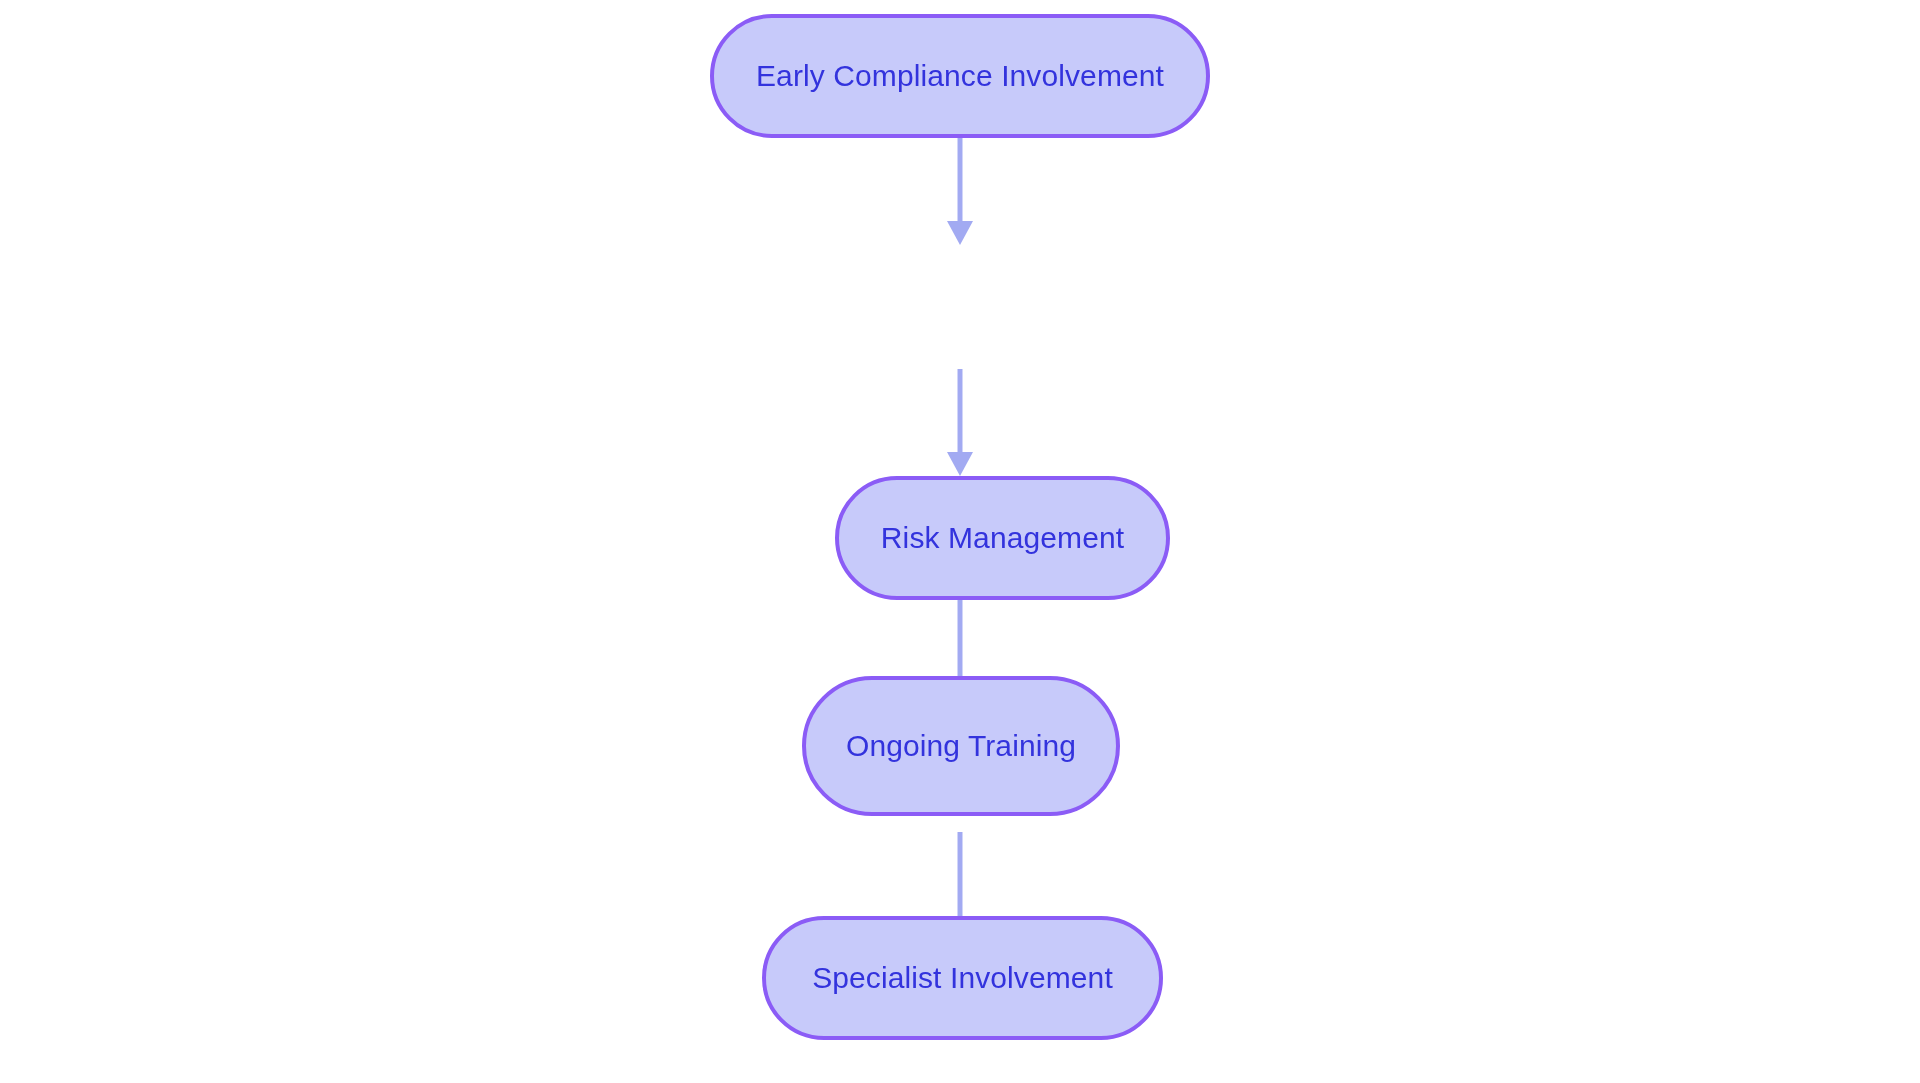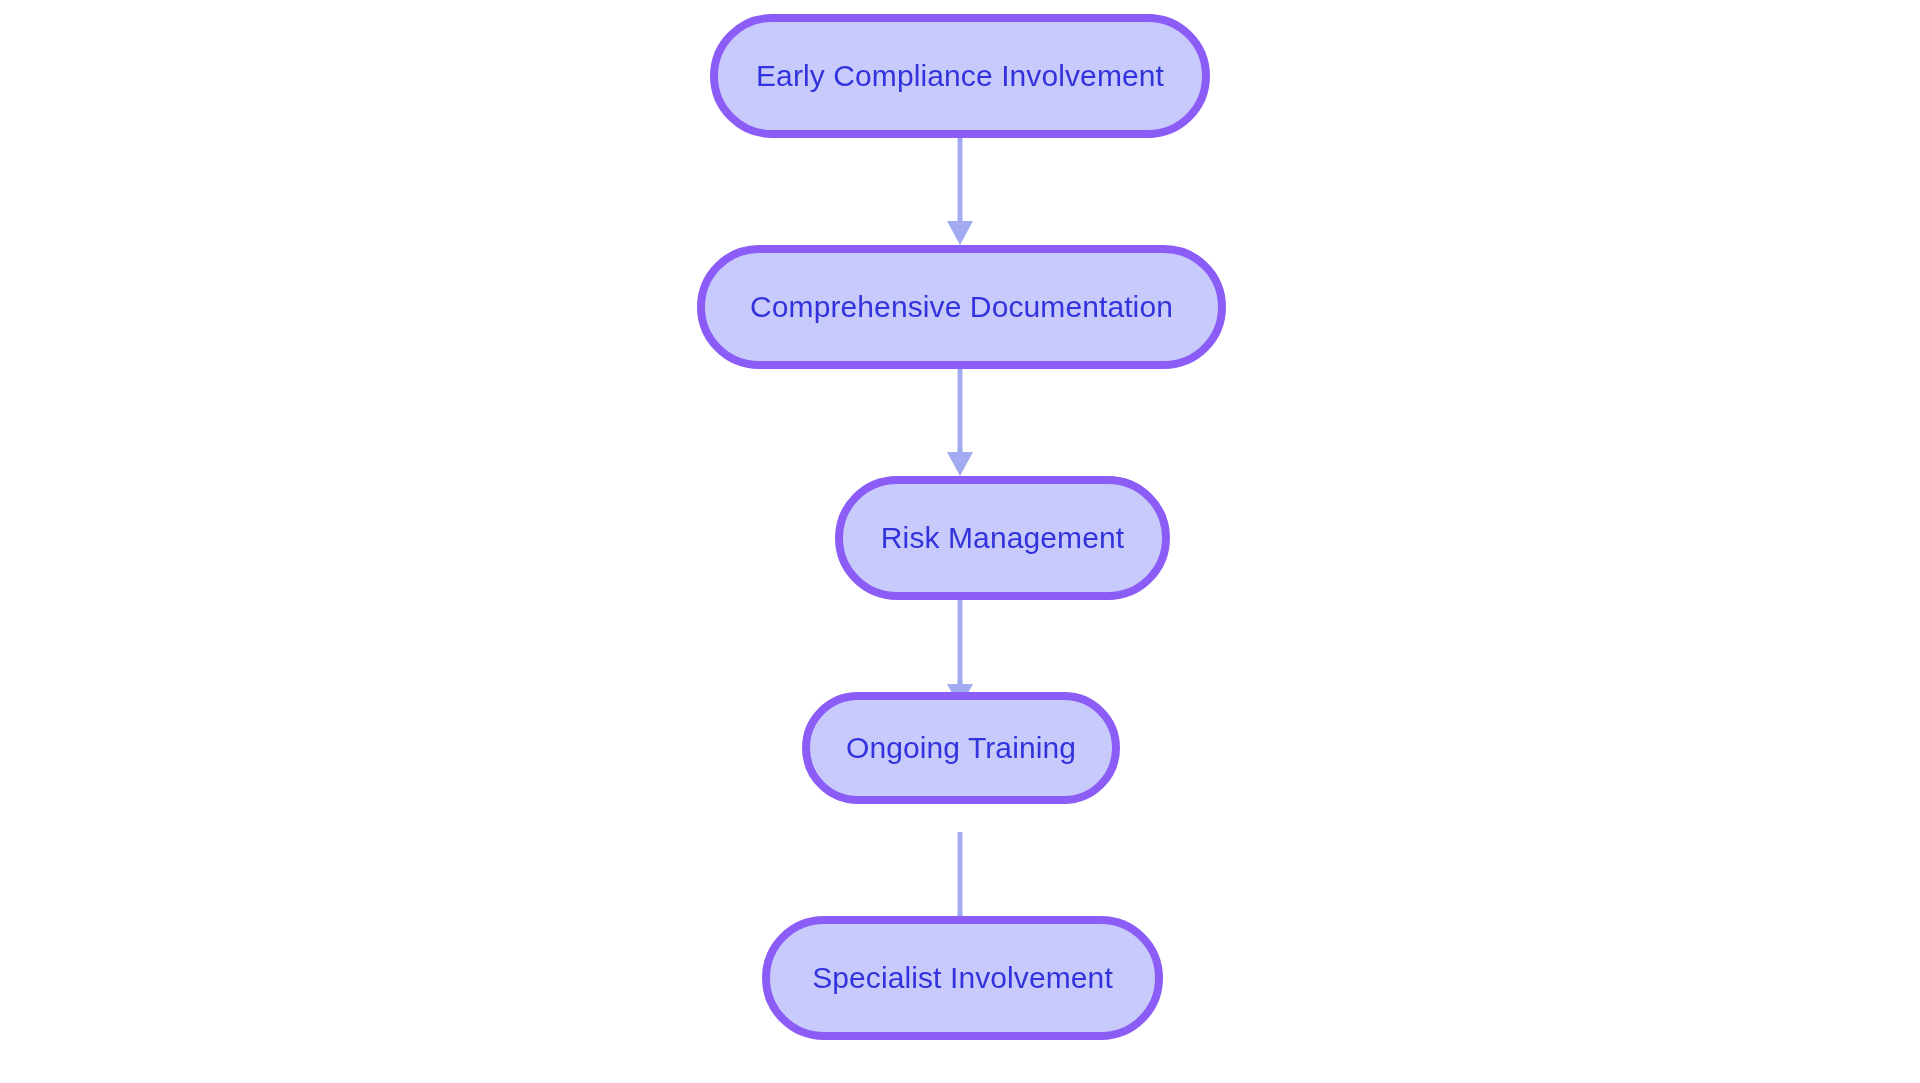--- a/index.html
+++ b/index.html
@@ -23,41 +23,41 @@
   }
 
   
   .node {
     position: absolute;
     box-sizing: border-box;
     display: flex;
     align-items: center;
     justify-content: center;
     background: #c7cafa;
-    border: 8px solid #8b5cf6;
+    border: 4px solid #8b5cf6;
     border-radius: 9999px;
     z-index: 2;
   }
 
   .node-label {
     color: #3333dd;
     font-family: "Liberation Sans", sans-serif;
     font-size: 30px;
     font-weight: 400;
     line-height: 1;
     letter-spacing: 0.1px;
     white-space: nowrap;
     user-select: none;
   }
 
   
   .node-1 { left: 710px; top: 14px;  width: 500px; height: 124px; }
   .node-2 { left: 697px; top: 245px; width: 529px; height: 124px; }
   .node-3 { left: 835px; top: 476px; width: 335px; height: 124px; }
-  .node-4 { left: 802px; top: 692px; width: 318px; height: 112px; }
+  .node-4 { left: 802px; top: 676px; width: 318px; height: 140px; }
   .node-5 { left: 762px; top: 916px; width: 401px; height: 124px; }
 
   
   .connector {
     position: absolute;
     left: 947px;
     width: 26px;
     z-index: 1;
   }
   .connector svg {
@@ -80,23 +80,20 @@
     <span class="node-label">Early Compliance Involvement</span>
   </div>
 
   <div class="connector conn-1">
     <svg viewBox="0 0 26 107" preserveAspectRatio="none" aria-hidden="true">
       <line x1="13" y1="0" x2="13" y2="84" stroke="#a2aaf2" stroke-width="5"></line>
       <polygon points="0,83 26,83 13,107" fill="#a2aaf2"></polygon>
     </svg>
   </div>
 
-  <div class="node node-2">
-    <span class="node-label">Comprehensive Documentation</span>
-  </div>
 
   <div class="connector conn-2">
     <svg viewBox="0 0 26 107" preserveAspectRatio="none" aria-hidden="true">
       <line x1="13" y1="0" x2="13" y2="84" stroke="#a2aaf2" stroke-width="5"></line>
       <polygon points="0,83 26,83 13,107" fill="#a2aaf2"></polygon>
     </svg>
   </div>
 
   <div class="node node-3">
     <span class="node-label">Risk Management</span>

